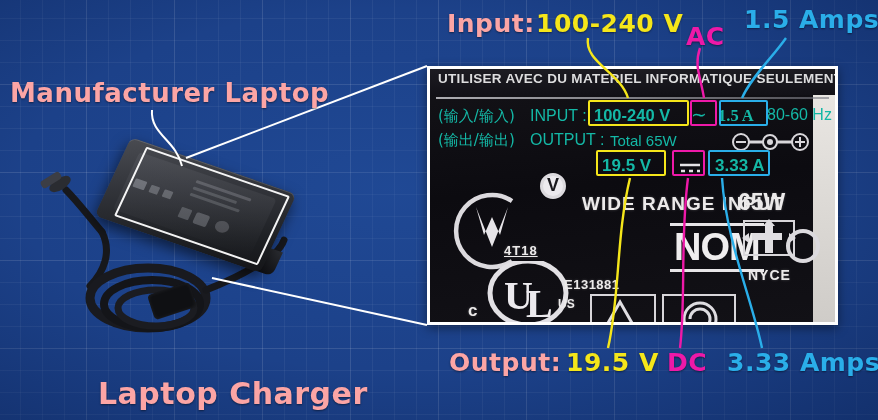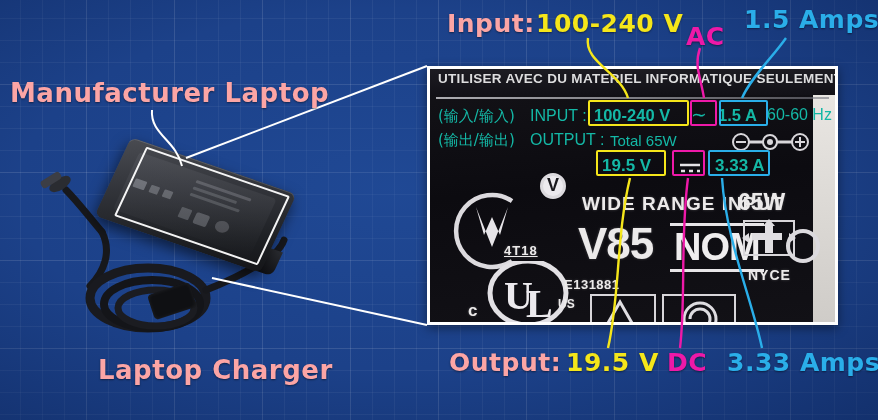--- a/index.html
+++ b/index.html
@@ -206,22 +206,22 @@
   <div class="whitebox"></div>
 
   <div class="lbl-band"></div>
   <div class="lbl-hdr">UTILISER AVEC DU MATERIEL INFORMATIQUE  SEULEMENT</div>
   <div class="hairline"></div>
 
   <div class="lbl-row lbl-cjk" style="left:8px; top:38px; font-size:15px;">(输入/输入)</div>
   <div class="lbl-row" style="left:100px; top:38px; font-size:16px;">INPUT :</div>
   <div class="lbl-row" style="left:164px; top:37px; font-size:16.5px; font-weight:600;">100-240 V</div>
   <div class="lbl-row" style="left:261px; top:34px; font-size:19px;">∼</div>
-  <div class="lbl-row" style="left:288px; top:37px; font-size:16.5px; font-weight:600;">1.5 A</div>
-  <div class="lbl-row" style="left:337px; top:37px; font-size:16px;">60-60 Hz</div>
+  <div class="lbl-row" style="left:288px; top:37px; font-size:16.5px; font-weight:600;font-family:Liberation Serif, serif;">1.5 A</div>
+  <div class="lbl-row" style="left:337px; top:37px; font-size:16px;">80-60 Hz</div>
 
   <div class="lbl-row lbl-cjk" style="left:8px; top:62px; font-size:15px;">(输出/输出)</div>
   <div class="lbl-row" style="left:100px; top:62px; font-size:16px;">OUTPUT :</div>
   <div class="lbl-row" style="left:180px; top:63px; font-size:15px;">Total 65W</div>
 
   <svg width="110" height="22" style="position:absolute;left:300px;top:62px;">
     <circle cx="11" cy="11" r="8" stroke="#d9d7db" stroke-width="2" fill="none"></circle>
     <line x1="6" y1="11" x2="16" y2="11" stroke="#d9d7db" stroke-width="2"></line>
     <line x1="19" y1="11" x2="34" y2="11" stroke="#d9d7db" stroke-width="3"></line>
     <circle cx="40" cy="11" r="7" stroke="#d9d7db" stroke-width="2" fill="none"></circle>
@@ -253,21 +253,20 @@
     <ellipse cx="50" cy="32" rx="38" ry="32" stroke="#e2e0e4" stroke-width="5" fill="none"></ellipse>
     <text x="26" y="48" font-family="Liberation Serif, serif" font-size="40" font-weight="700" fill="#eceaee">U</text>
     <text x="48" y="56" font-family="Liberation Serif, serif" font-size="40" font-weight="700" fill="#eceaee">L</text>
   </svg>
   <div class="big-white" style="left:38px; top:232px; font-size:17px;">c</div>
   <div class="big-white" style="left:128px; top:228px; font-size:12px;">US</div>
   <div class="big-white" style="left:134px; top:208px; font-size:13px; letter-spacing:0.5px;">E131881</div>
 
   <div class="big-white" style="left:152px; top:124px; font-size:19px; letter-spacing:1px;">WIDE RANGE INPUT</div>
   <div class="big-white" style="left:308px; top:120px; font-size:23px;">65W</div>
-  <div class="big-white" style="left:148px; top:150px; font-size:44px; letter-spacing:-1px;">V85</div>
   <div class="nom-box" style="left:240px; top:154px; font-size:38px; letter-spacing:-1px;">NOM</div>
 
   <svg width="62" height="56" style="position:absolute;left:310px;top:148px;">
     <rect x="4" y="4" width="50" height="34" stroke="#d8d6da" stroke-width="2" fill="none"></rect>
     <rect x="12" y="16" width="30" height="7" fill="#e0dee2"></rect>
     <rect x="25" y="8" width="8" height="28" fill="#e0dee2"></rect>
     <path d="M 29 2 l 6 7 l -12 0 z" fill="#e0dee2"></path>
     <path d="M 2 21 l 7 -5 l 0 10 z" fill="#e0dee2"></path>
     <path d="M 56 21 l -7 -5 l 0 10 z" fill="#e0dee2"></path>
   </svg>
@@ -307,21 +306,21 @@
 
   <path d="M 630 178 C 616 236, 620 296, 608 348" stroke="#f5e61a" stroke-width="2.4" fill="none"></path>
 
   <path d="M 688 178 C 680 238, 686 300, 680 348" stroke="#ee19a8" stroke-width="2.4" fill="none"></path>
 
   <path d="M 722 178 C 726 240, 752 300, 762 348" stroke="#2aaee9" stroke-width="2.4" fill="none"></path>
 </svg>
 
 <div class="anno white" style="left:10px; top:78px; font-size:26px;">Manufacturer Laptop</div>
 
-<div class="anno white" style="left:98px; top:355px; font-size:26px;">Laptop Charger</div>
+<div class="anno white" style="left:98px; top:376px; font-size:30px;">Laptop Charger</div>
 
 <div class="anno white" style="left:447px; top:9px; font-size:25px;">Input:</div>
 <div class="anno yellow" style="left:536px; top:9px; font-size:25px;">100-240 V</div>
 <div class="anno magenta" style="left:686px; top:22px; font-size:25px;">AC</div>
 <div class="anno cyan" style="left:744px; top:5px; font-size:25px;">1.5 Amps</div>
 
 <div class="anno white" style="left:449px; top:348px; font-size:25px;">Output:</div>
 <div class="anno yellow" style="left:566px; top:348px; font-size:25px;">19.5 V</div>
 <div class="anno magenta" style="left:667px; top:348px; font-size:25px;">DC</div>
 <div class="anno cyan" style="left:727px; top:348px; font-size:25px;">3.33 Amps</div>

